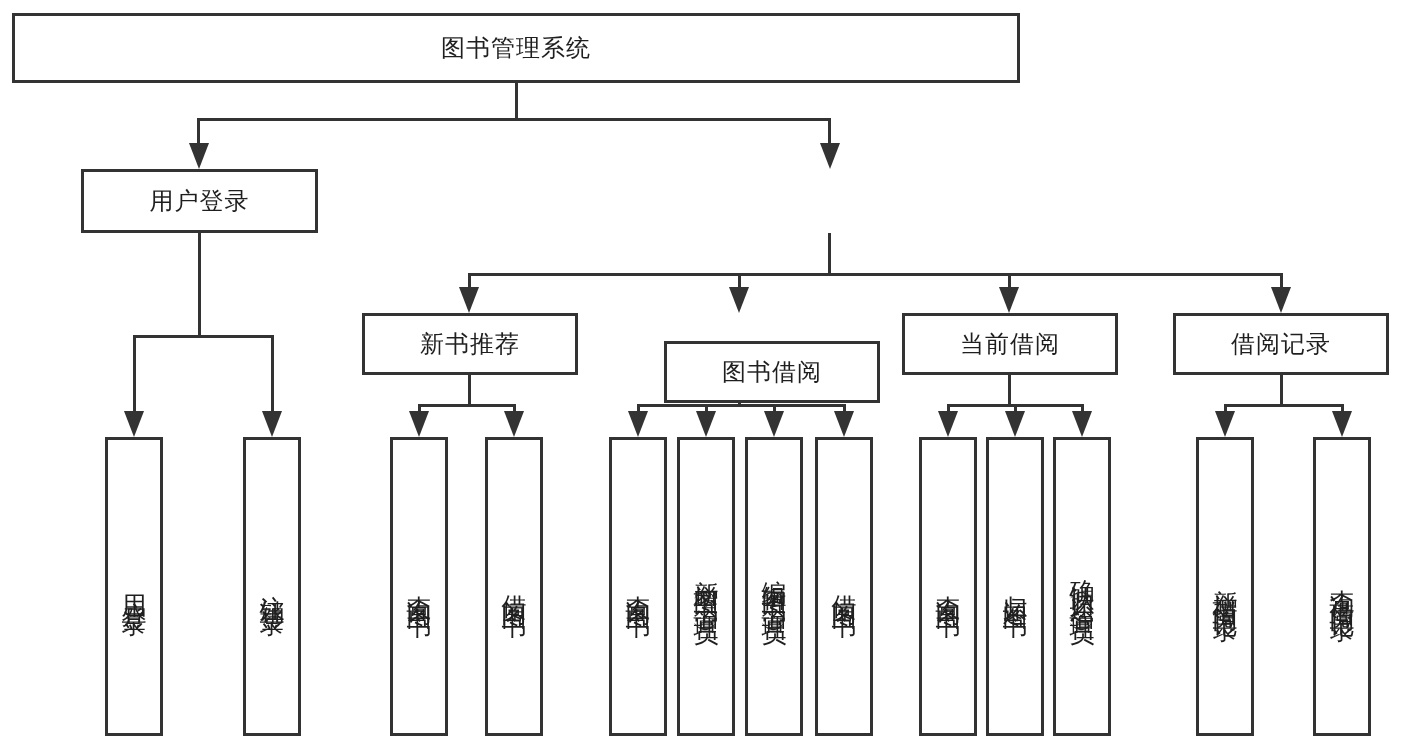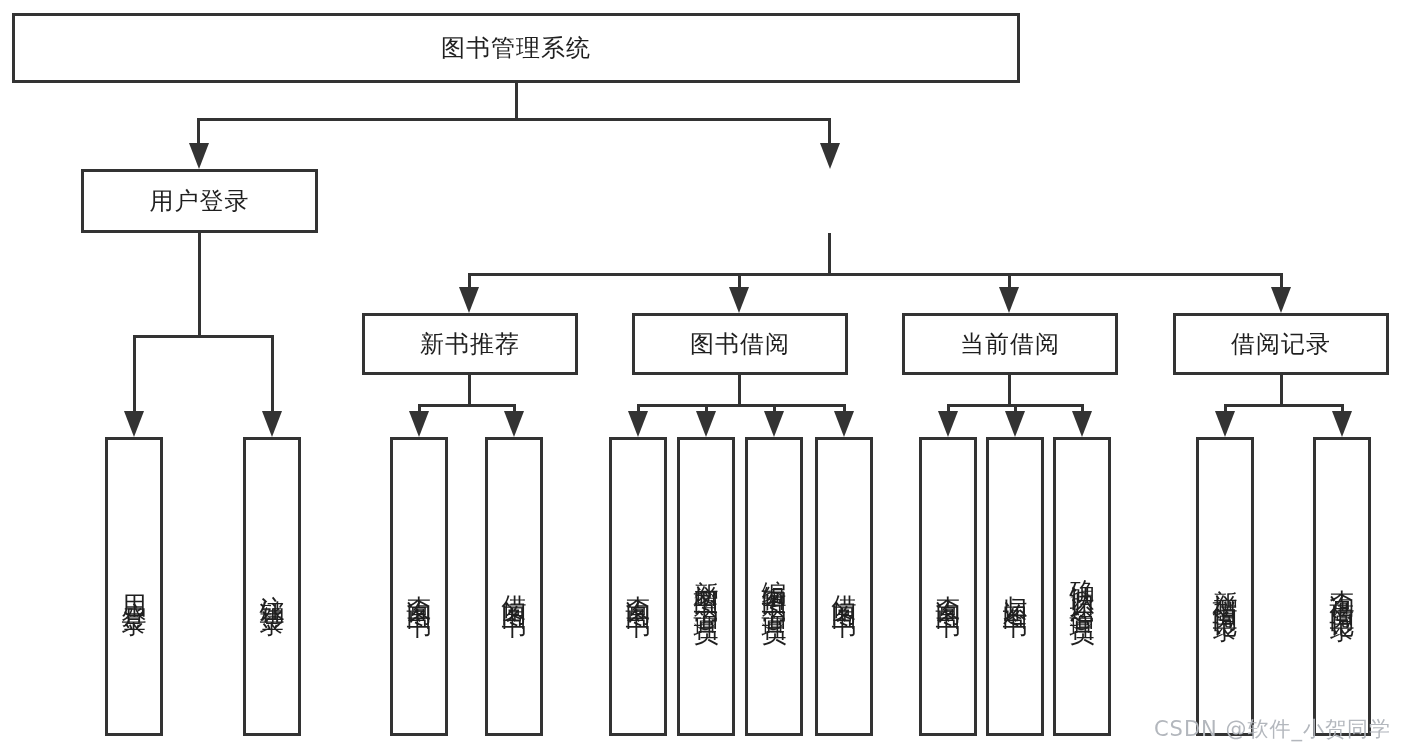--- a/index.html
+++ b/index.html
@@ -121,21 +121,21 @@
     <span>图书管理系统</span>
   </div>
 
   <div class="box l2box" style="left:81px;">
     <span>用户登录</span>
   </div>
 
   <div class="box l3box" style="left:362px;">
     <span>新书推荐</span>
   </div>
-  <div class="box l3box" style="left:632px;">
+  <div class="box l3box" style="left:664px;margin-top:28px;">
     <span>图书借阅</span>
   </div>
   <div class="box l3box" style="left:1173px;">
     <span>借阅记录</span>
   </div>
   <div class="box l3box" style="left:902px;">
     <span>当前借阅</span>
   </div>
 
   <div class="box vbox" style="left:105px;">
@@ -175,15 +175,14 @@
     <span class="vlabel">确认归还（管理员）</span>
   </div>
 
   <div class="box vbox" style="left:1196px;">
     <span class="vlabel">新增借阅记录</span>
   </div>
   <div class="box vbox" style="left:1313px;">
     <span class="vlabel">查询借阅记录</span>
   </div>
 
-  <div class="watermark">CSDN @软件_小贺同学</div>
 
 </div>
 
 </body></html>

